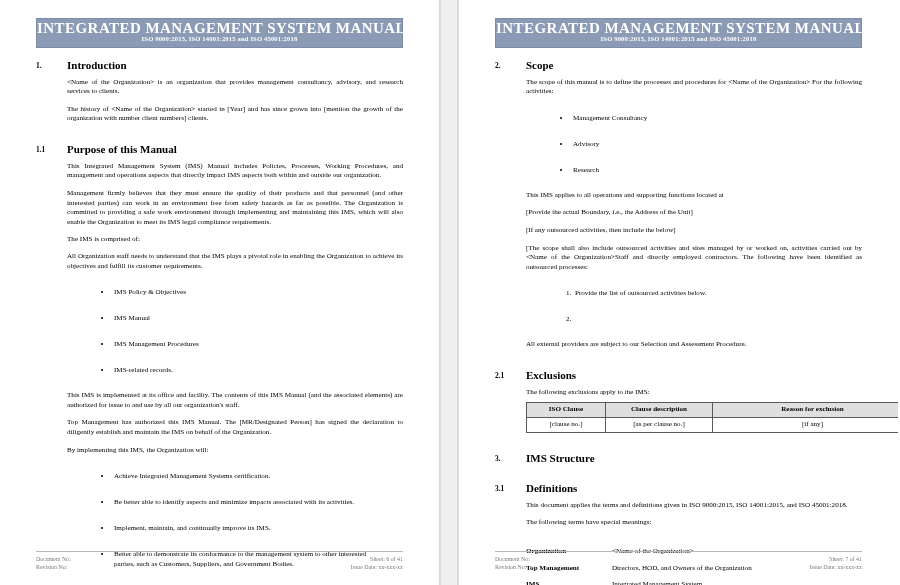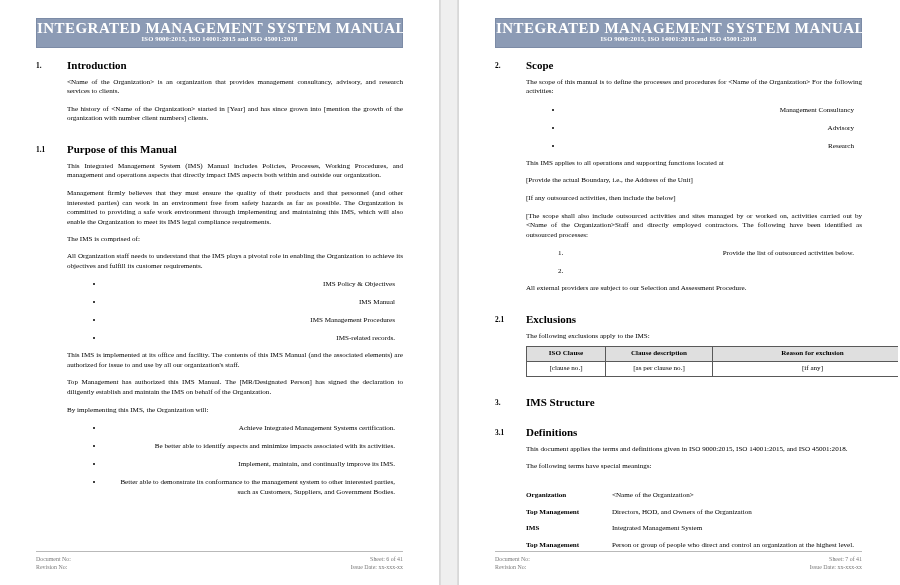--- a/index.html
+++ b/index.html
@@ -104,21 +104,21 @@
   }
   .para.tight { margin-bottom: 5px; }
   ul.bullets, ol.numbers {
     margin: 0 0 8px 0;
     padding-left: 60px;
     font-size: 7.1px;
     line-height: 10px;
   }
   ul.bullets li { list-style: disc; }
   ol.numbers  { list-style: decimal; padding-left: 62px; }
-  ul.bullets li, ol.numbers li { margin: 8px; padding-left: 2px; text-align: right; }
+  ul.bullets li, ol.numbers li { margin: 16px; padding-left: 2px; }
 
   
   .tbl-wrap { margin-left: 31px; margin-top: 2px; margin-bottom: 10px; }
   table.excl {
     border-collapse: collapse;
     width: 387px;
     table-layout: fixed;
   }
   table.excl th, table.excl td {
     border: 1px solid #595959;

